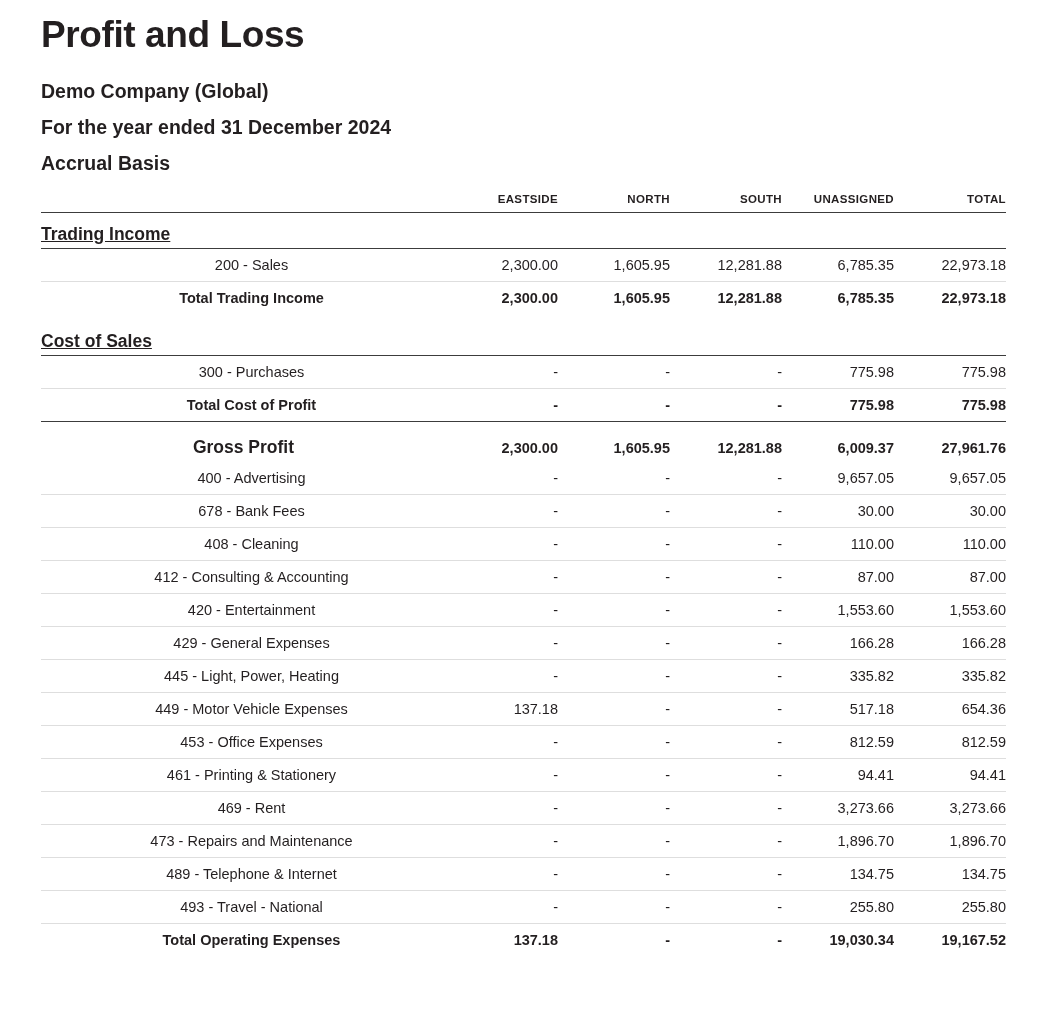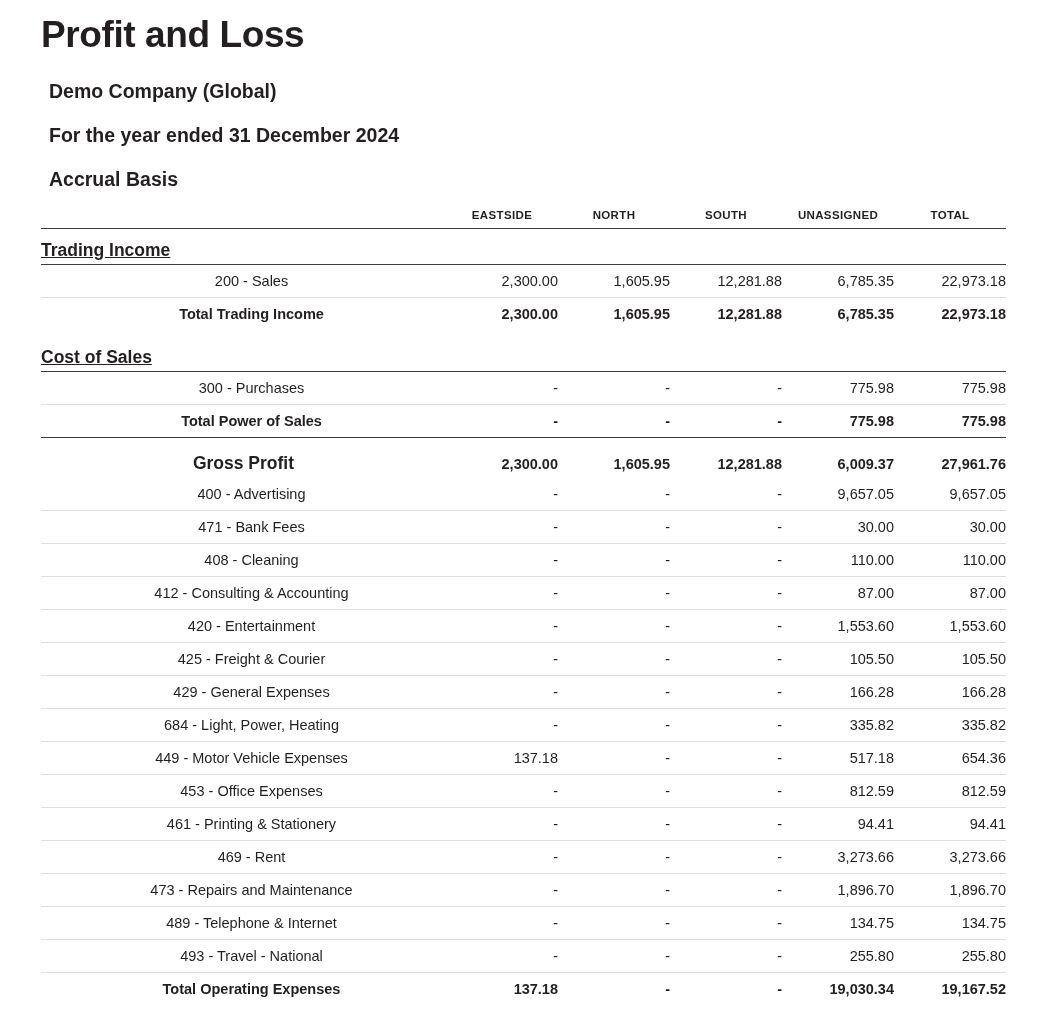--- a/index.html
+++ b/index.html
@@ -26,40 +26,41 @@
     font-size: 37px;
     font-weight: bold;
     letter-spacing: -0.4px;
     line-height: 1.15;
     margin: 0 0 16px 0;
   }
   .sub-line {
     font-size: 19.5px;
     font-weight: bold;
     line-height: 1.85;
-    margin: 8px;
+    margin: 0;
   }
   
   table.pl {
     width: 965px;
     border-collapse: collapse;
     margin-top: 12px;
     table-layout: fixed;
   }
   table.pl col.c-label { width: 405px; }
   table.pl col.c-num   { width: 112px; }
   .pl td, .pl th {
     padding: 0;
     vertical-align: bottom;
   }
   
   .colhead th {
     font-size: 11.5px;
     font-weight: bold;
     letter-spacing: 0.35px;
+    text-align: right;
     padding: 0 0 7px 0;
     color: #231f20;
   }
   .colhead th.lbl { text-align: left; }
   .colhead-rule td {
     border-bottom: 1.6px solid #3c3c3c;
     height: 0;
     font-size: 0;
     line-height: 0;
   }
@@ -169,21 +170,21 @@
         </tr>
         <tr class="line">
           <td class="lbl">300 - Purchases</td>
           <td class="num dash">-</td>
           <td class="num dash">-</td>
           <td class="num dash">-</td>
           <td class="num">775.98</td>
           <td class="num">775.98</td>
         </tr>
         <tr class="total">
-          <td class="lbl">Total Power of Sales</td>
+          <td class="lbl">Total Cost of Profit</td>
           <td class="num dash">-</td>
           <td class="num dash">-</td>
           <td class="num dash">-</td>
           <td class="num">775.98</td>
           <td class="num">775.98</td>
         </tr>
         <tr class="major">
           <td class="lbl">Gross Profit</td>
           <td class="num">2,300.00</td>
           <td class="num">1,605.95</td>
@@ -193,21 +194,21 @@
         </tr>
         <tr class="line">
           <td class="lbl">400 - Advertising</td>
           <td class="num dash">-</td>
           <td class="num dash">-</td>
           <td class="num dash">-</td>
           <td class="num">9,657.05</td>
           <td class="num">9,657.05</td>
         </tr>
         <tr class="line sep-top">
-          <td class="lbl">471 - Bank Fees</td>
+          <td class="lbl">678 - Bank Fees</td>
           <td class="num dash">-</td>
           <td class="num dash">-</td>
           <td class="num dash">-</td>
           <td class="num">30.00</td>
           <td class="num">30.00</td>
         </tr>
         <tr class="line sep-top">
           <td class="lbl">408 - Cleaning</td>
           <td class="num dash">-</td>
           <td class="num dash">-</td>
@@ -225,37 +226,29 @@
         </tr>
         <tr class="line sep-top">
           <td class="lbl">420 - Entertainment</td>
           <td class="num dash">-</td>
           <td class="num dash">-</td>
           <td class="num dash">-</td>
           <td class="num">1,553.60</td>
           <td class="num">1,553.60</td>
         </tr>
         <tr class="line sep-top">
-          <td class="lbl">425 - Freight &amp; Courier</td>
-          <td class="num dash">-</td>
-          <td class="num dash">-</td>
-          <td class="num dash">-</td>
-          <td class="num">105.50</td>
-          <td class="num">105.50</td>
-        </tr>
-        <tr class="line sep-top">
           <td class="lbl">429 - General Expenses</td>
           <td class="num dash">-</td>
           <td class="num dash">-</td>
           <td class="num dash">-</td>
           <td class="num">166.28</td>
           <td class="num">166.28</td>
         </tr>
         <tr class="line sep-top">
-          <td class="lbl">684 - Light, Power, Heating</td>
+          <td class="lbl">445 - Light, Power, Heating</td>
           <td class="num dash">-</td>
           <td class="num dash">-</td>
           <td class="num dash">-</td>
           <td class="num">335.82</td>
           <td class="num">335.82</td>
         </tr>
         <tr class="line sep-top">
           <td class="lbl">449 - Motor Vehicle Expenses</td>
           <td class="num">137.18</td>
           <td class="num dash">-</td>

